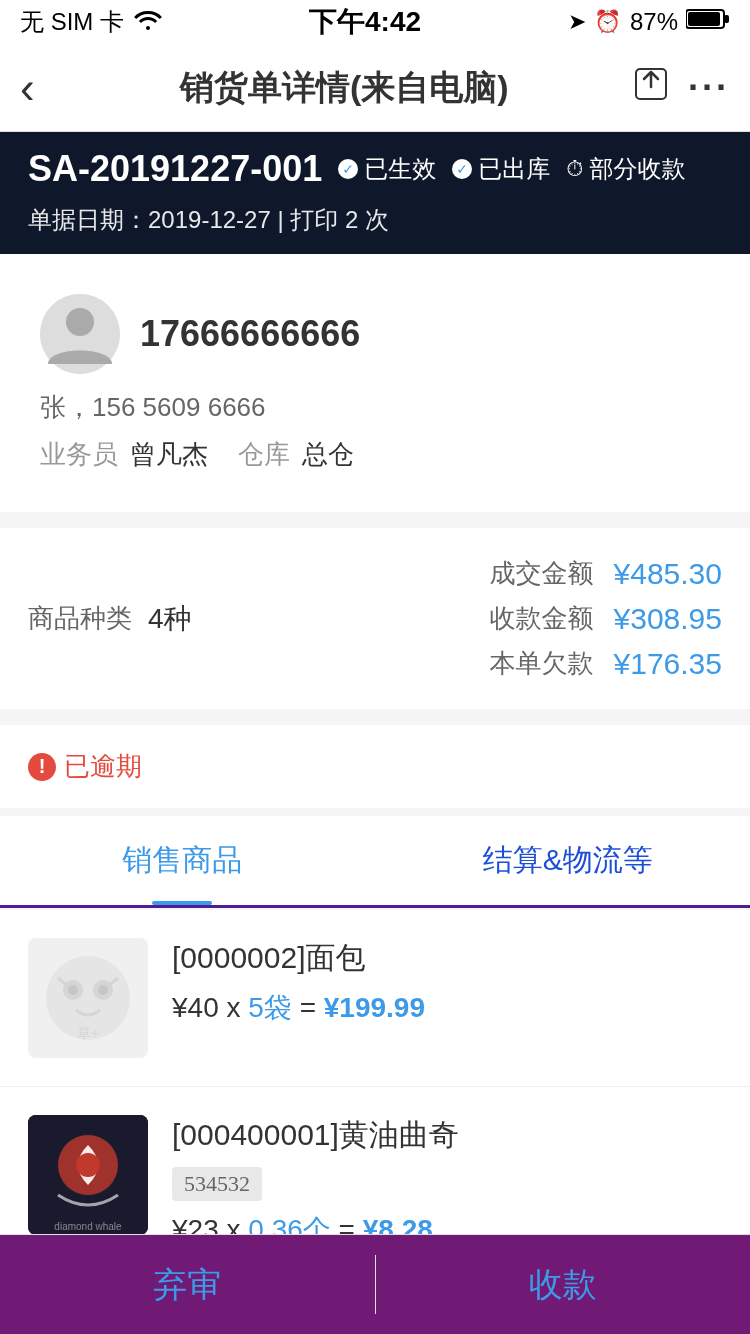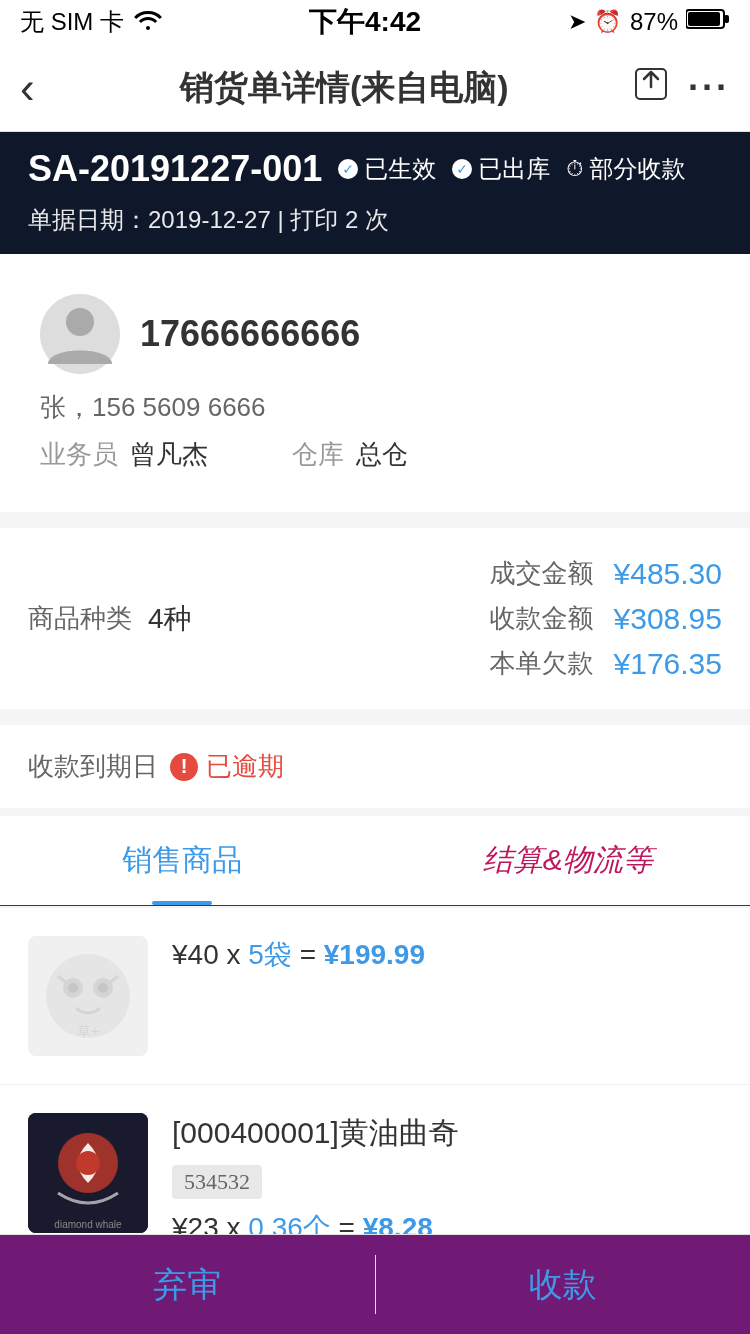--- a/index.html
+++ b/index.html
@@ -136,21 +136,21 @@
       font-weight: 600;
       color: #333;
     }
     .customer-sub {
       font-size: 26px;
       color: #666;
       margin-bottom: 12px;
     }
     .customer-info-row {
       display: flex;
-      gap: 84px;
+      gap: 30px;
     }
     .info-item {
       display: flex;
       align-items: center;
       gap: 12px;
       font-size: 26px;
       color: #666;
     }
     .info-label { color: #999; }
     .info-value { color: #333; }
@@ -222,37 +222,36 @@
       justify-content: center;
       color: #fff;
       font-size: 20px;
       font-weight: bold;
     }
 
     
     .tabs {
       background: #fff;
       display: flex;
-      border-bottom: 1px solid #4c1d95;
+      border-bottom: 3px solid #4c1d95;
       gap: 21px;
     }
     .tab {
       flex: 1;
       text-align: center;
       padding: 24px 0;
       font-size: 30px;
       cursor: pointer;
       position: relative;
     }
     .tab-active {
       color: #3d9ae8;
     }
     .tab-inactive {
-      color: #be185d;
-      font-style: italic;
+      color: #1d4ed8;
     }
     .tab-underline {
       position: absolute;
       bottom: 0;
       left: 50%;
       transform: translateX(-50%);
       width: 60px;
       height: 4px;
       background: #3d9ae8;
       border-radius: 2px;
@@ -445,21 +444,20 @@
       </div>
       <div class="summary-line">
         <span class="summary-line-label">本单欠款</span>
         <span class="summary-line-value">¥176.35</span>
       </div>
     </div>
   </div>
 </div>
 
 <div class="due-section">
-  <span class="due-label">收款到期日</span>
   <span class="overdue-badge">
     <span class="overdue-icon">!</span>
     <span>已逾期</span>
   </span>
 </div>
 
 <div class="tabs">
   <div class="tab tab-active">
     <span>销售商品</span>
     <div class="tab-underline"></div>
@@ -478,20 +476,21 @@
         <circle cx="35" cy="42" r="10" fill="#999"></circle>
         <circle cx="65" cy="42" r="10" fill="#999"></circle>
         <circle cx="35" cy="42" r="5" fill="#666"></circle>
         <circle cx="65" cy="42" r="5" fill="#666"></circle>
         <path d="M38 62 Q50 72 62 62" stroke="#999" stroke-width="3" fill="none"></path>
         <path d="M20 30 L30 38 M80 30 L70 38" stroke="#999" stroke-width="3"></path>
         <text x="50" y="90" text-anchor="middle" fill="#999" font-size="14">草+</text>
       </svg>
     </div>
     <div class="product-info">
+      <div class="product-name">[0000002]面包</div>
       <div class="product-price">
         ¥40 x <span class="price-qty">5袋</span>
         = <span class="price-total">¥199.99</span>
       </div>
     </div>
   </div>
 
   <div class="product-item">
     <div class="product-image" style="background:#222; border-radius:8px; overflow:hidden;">
       <svg width="120" height="120" viewBox="0 0 120 120">

